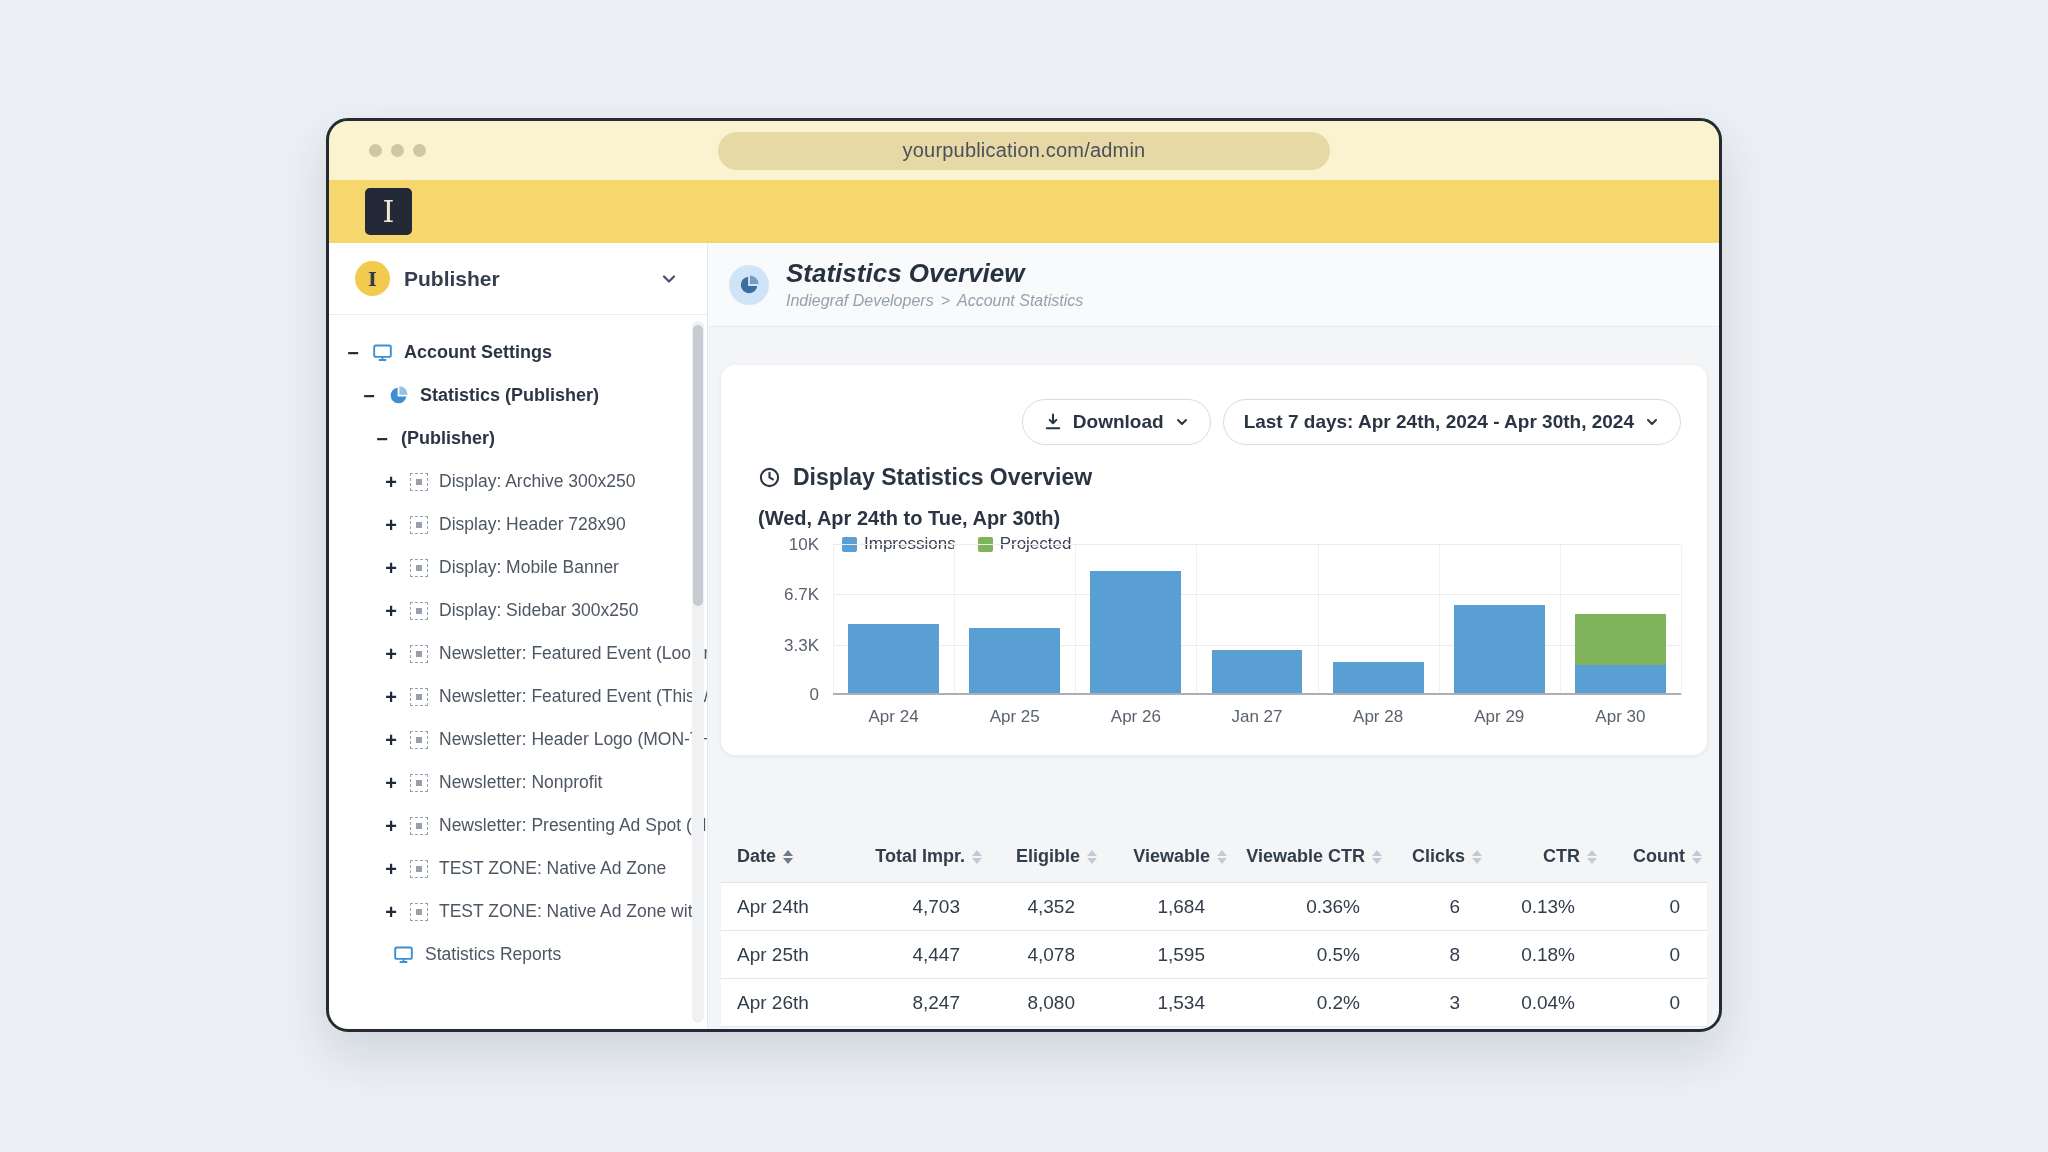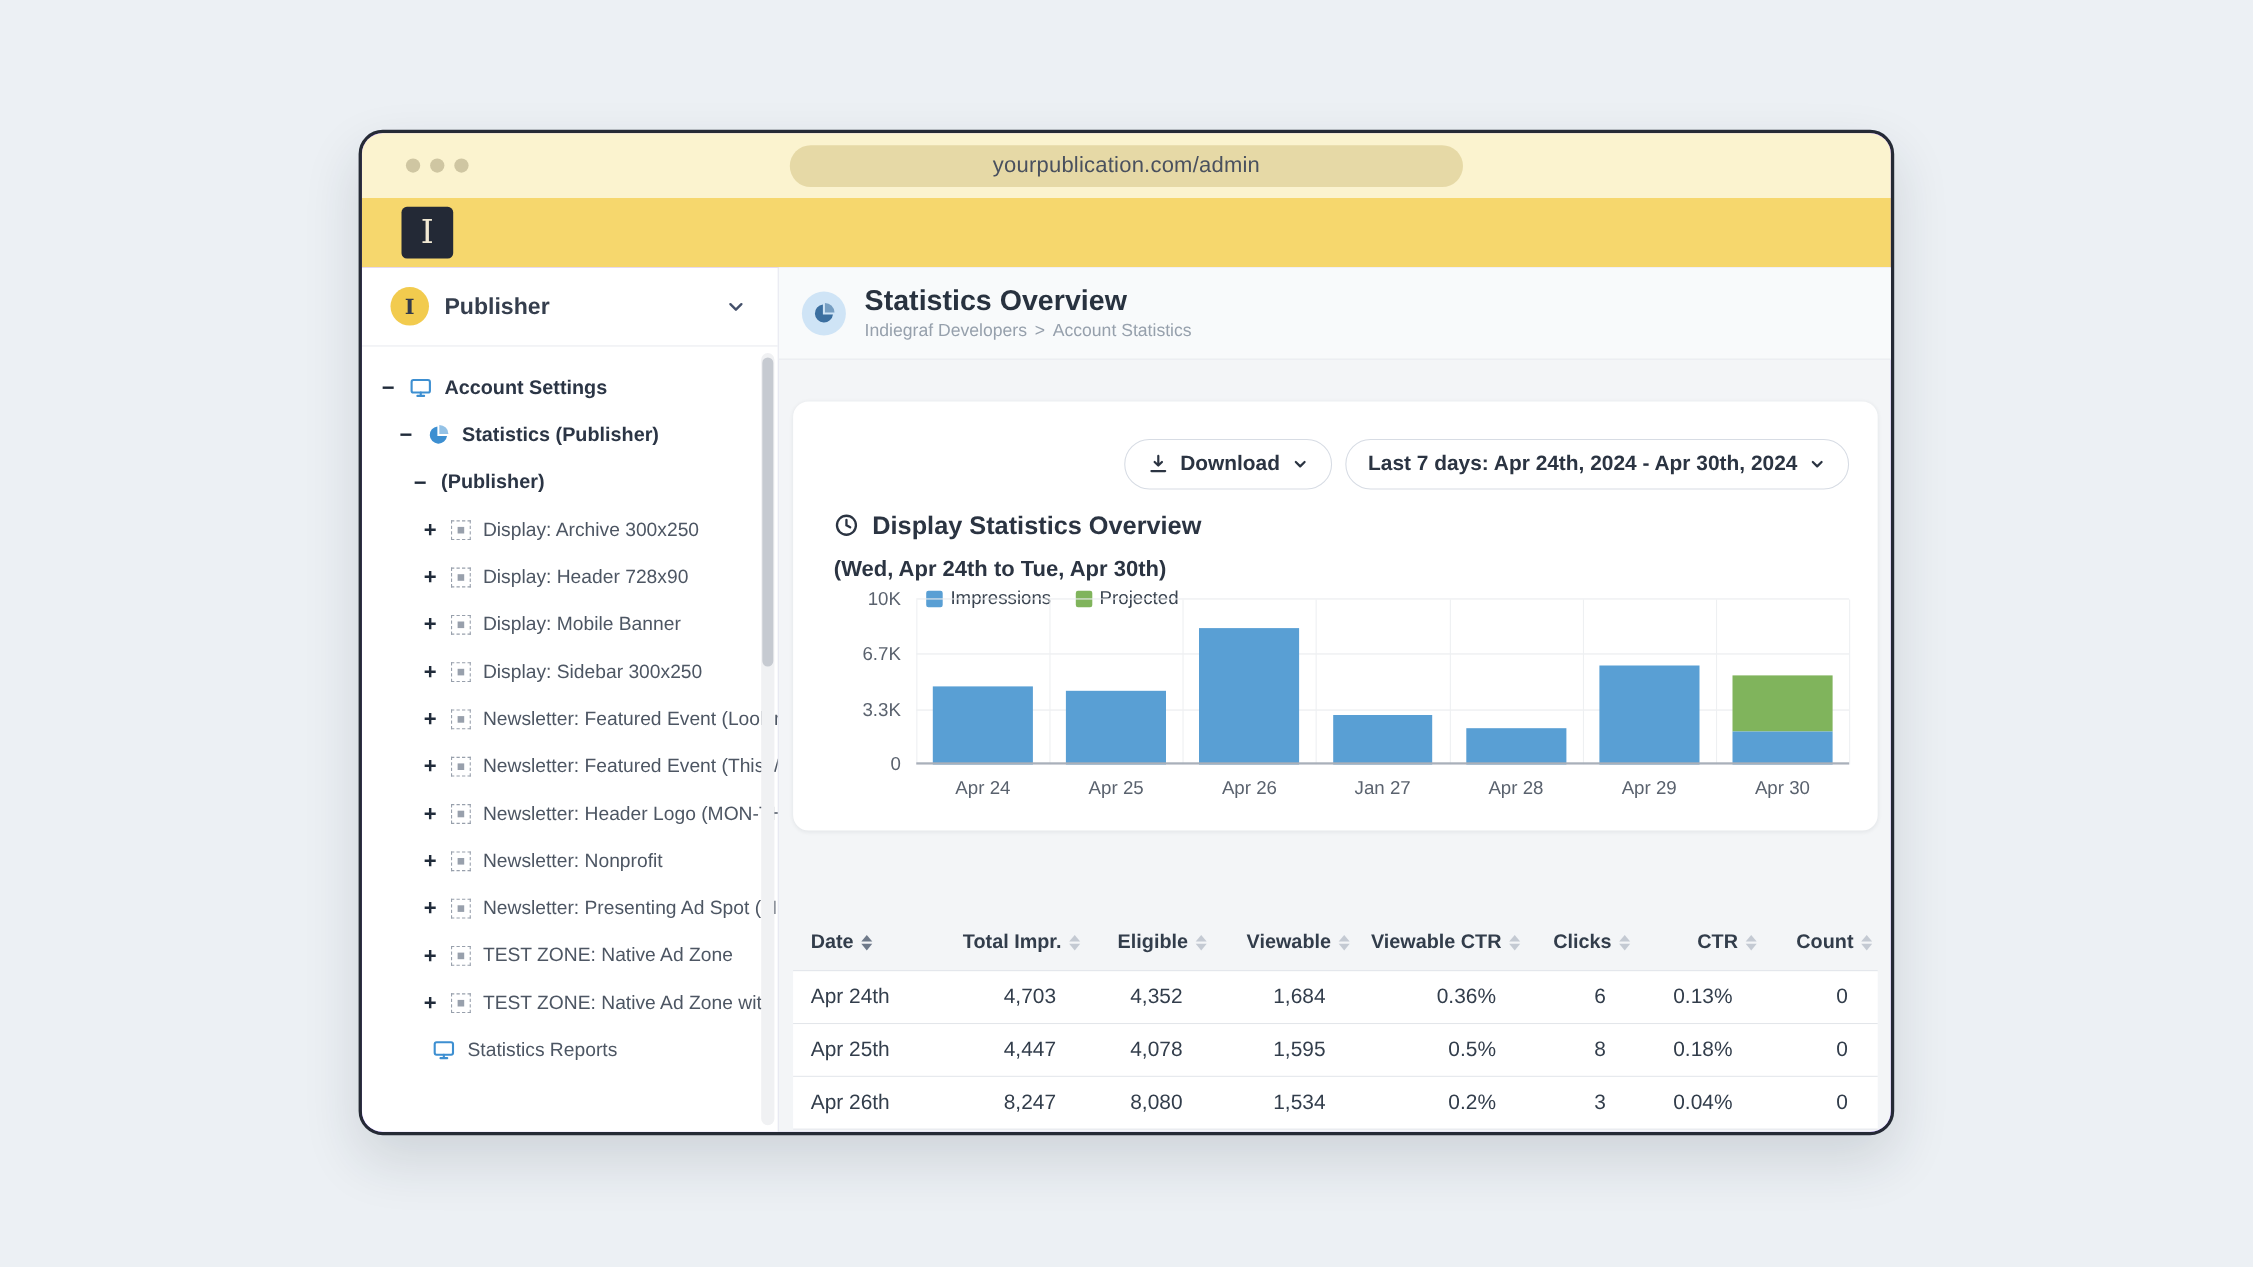--- a/index.html
+++ b/index.html
@@ -1,21 +1,21 @@
 <!DOCTYPE html>
 <html><head>
 <meta charset="utf-8">
 <style>
   * { margin:0; padding:0; box-sizing:border-box; }
   html,body { width:2048px; height:1152px; }
   body { background:#ecf0f4; font-family:"Liberation Sans", sans-serif; overflow:hidden; }
 
   .window{
     position:absolute; left:326px; top:118px; width:1396px; height:914px;
-    background:#8b5cf6; border:3px solid #252a35; border-radius:22px;
+    background:#22c55e; border:3px solid #252a35; border-radius:22px;
     overflow:hidden; display:flex; flex-direction:column;
     box-shadow:0 22px 50px rgba(30,40,60,.14);
   }
 
   
   .chrome{ height:59px; background:#fbf3cf; position:relative; flex:0 0 auto;
     display:flex; align-items:center; justify-content:center; }
   .dots{ position:absolute; left:40px; top:0; bottom:0; display:flex; align-items:center; gap:9px; }
   .dot{ width:13px; height:13px; border-radius:50%; background:#cfc6a2; }
   .url-pill{ width:612px; height:38px; border-radius:19px; background:#e6d9a6;
@@ -56,21 +56,21 @@
   .tlabel.bold{ font-size:18px; font-weight:700; color:#2b3545; }
 
   .sb-track{ position:absolute; right:3px; top:6px; bottom:6px; width:12px;
     background:#f0f1f3; border-radius:6px; }
   .sb-thumb{ position:absolute; top:4px; left:1px; width:10px; height:40%;
     background:#c6cad1; border-radius:5px; }
 
   
   .main{ flex:1; min-width:0; display:flex; flex-direction:column; background:#f3f5f7; min-height:0; }
   .main-header{ height:84px; flex:0 0 auto; background:#f8fafb; border-bottom:1px solid #e7eaee;
-    display:flex; align-items:center; padding-left:21px; gap:17px; }
+    display:flex; align-items:center; padding-left:21px; gap:17px;font-style:italic; }
   .page-icon{ width:40px; height:40px; border-radius:50%; background:#cfe4f6;
     display:flex; align-items:center; justify-content:center; flex:0 0 auto; }
   .page-title{ font-size:26px; font-weight:700; color:#28323f; line-height:1.1; }
   .breadcrumb{ font-size:16px; color:#96a0ac; margin-top:4px; }
   .breadcrumb .sep{ margin:0 7px; }
   .breadcrumb .bc-link{ cursor:pointer; }
 
   .content{ flex:1; min-height:0; overflow:hidden; padding:38px 12px 0 13px; }
 
   .card{ background:#fff; border-radius:14px; box-shadow:0 1px 4px rgba(25,35,50,.08);

